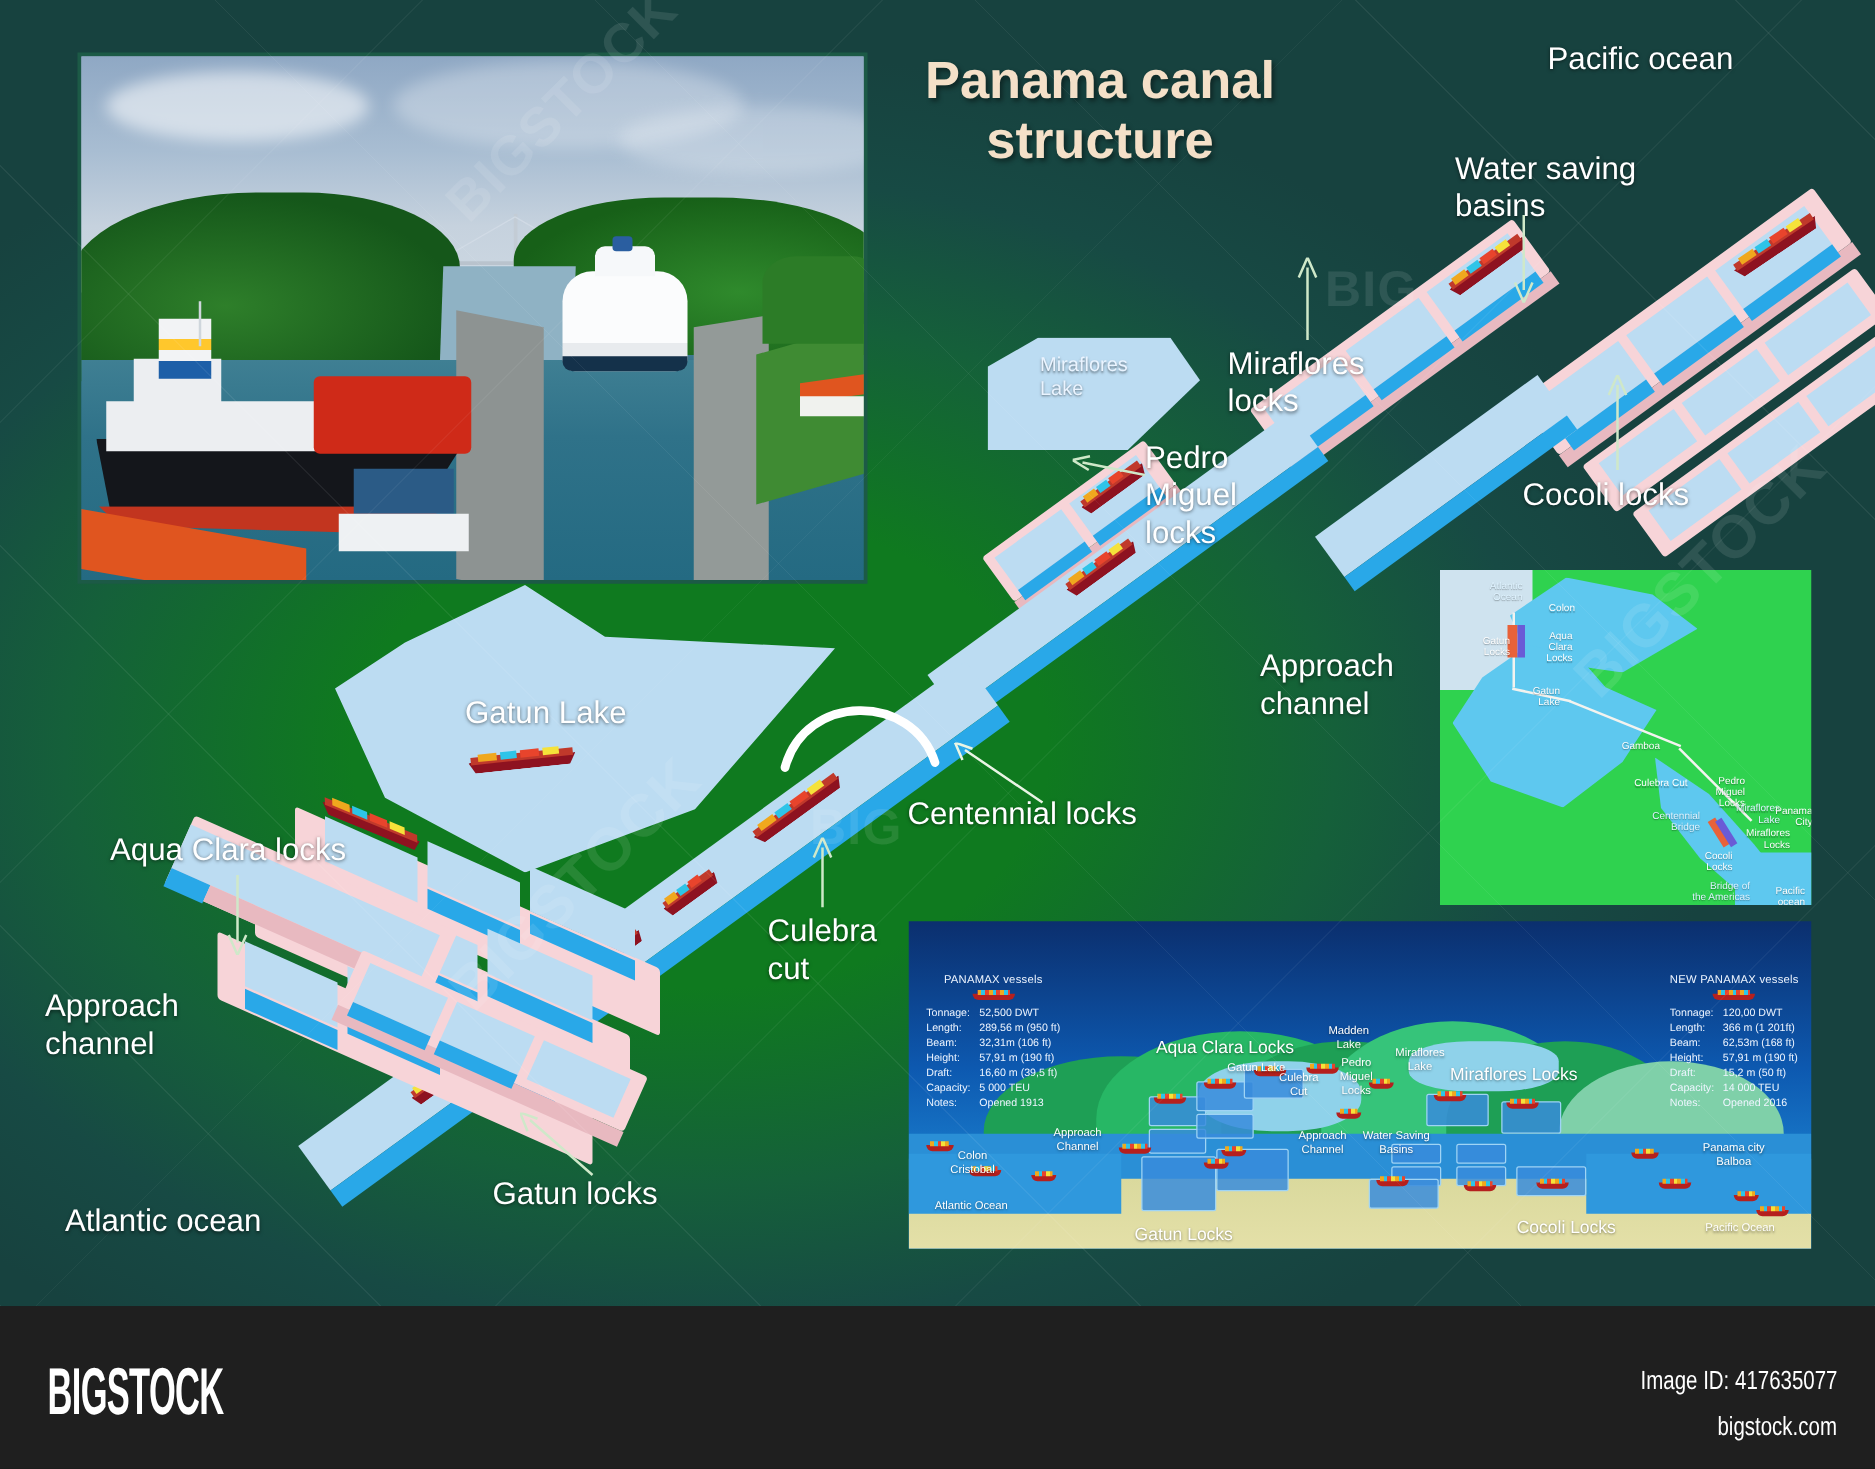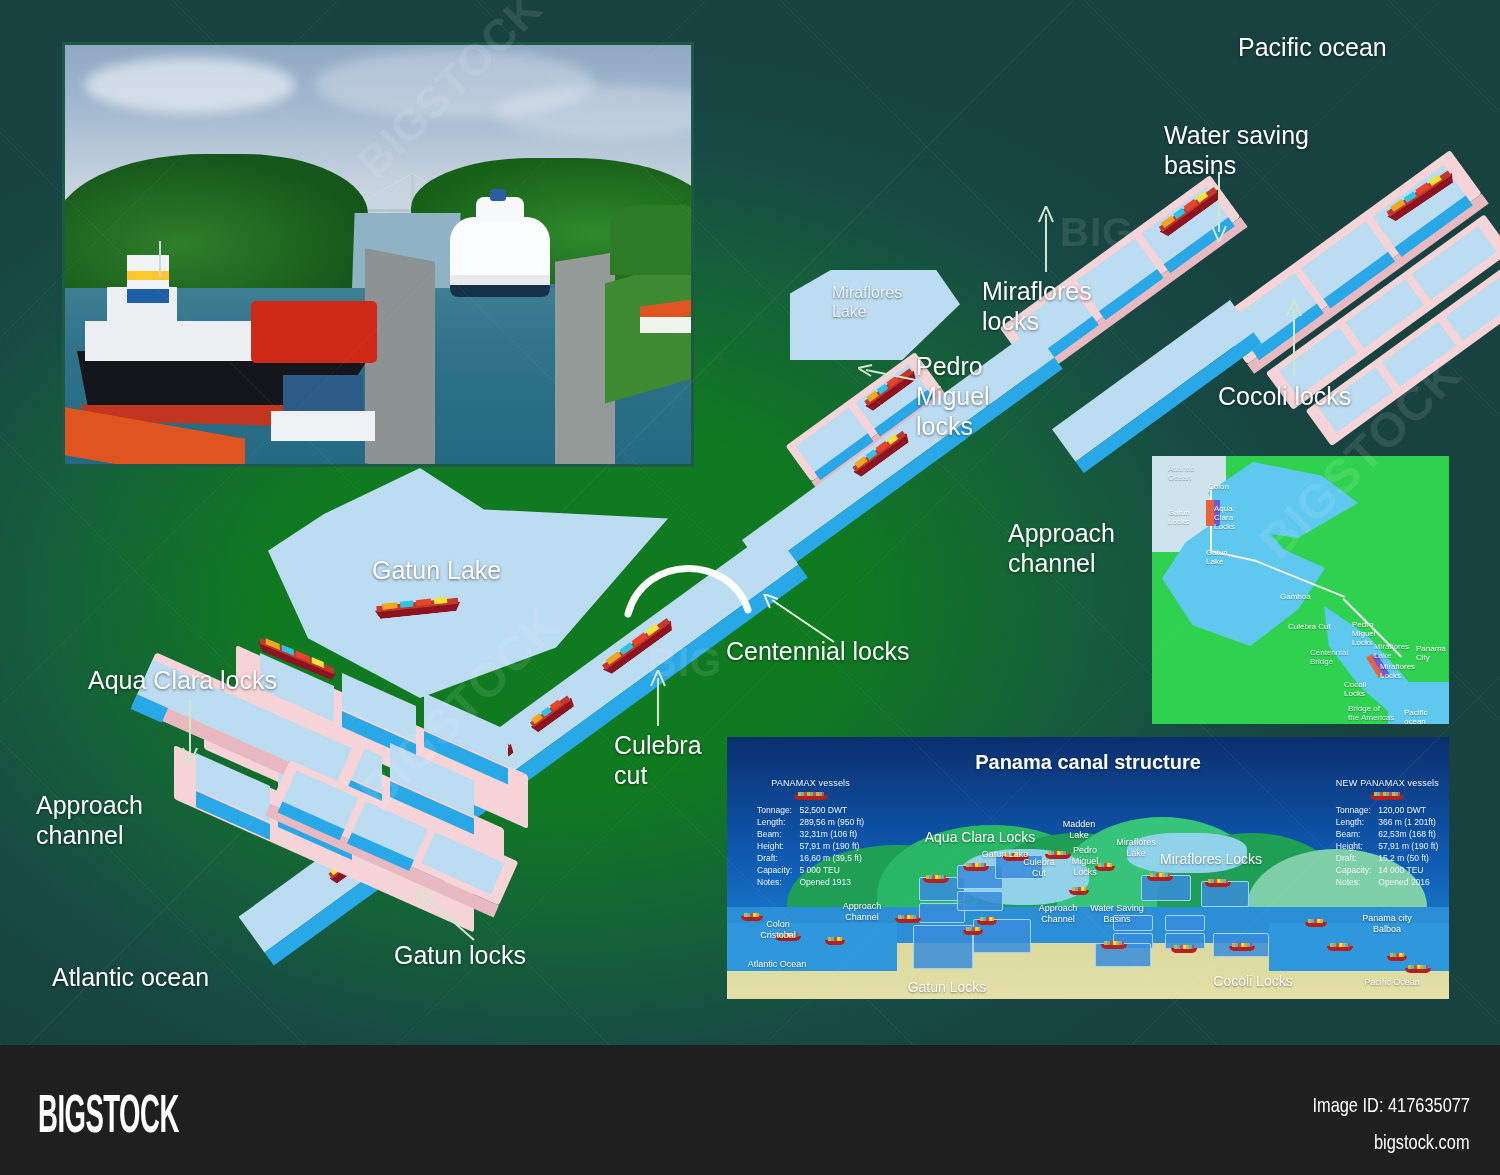--- a/index.html
+++ b/index.html
@@ -95,21 +95,21 @@
   .arrow { position:absolute; pointer-events:none; }
 
   
   #mapinset {
     position:absolute; left:1152px; top:456px; width:297px; height:268px;
     background:#2fd24f; overflow:hidden; border:0;
   }
   #mapinset .sea  { position:absolute; background:#5ec8ef; }
   #mapinset .seaA { position:absolute; background:#cfe3ef; }
   #mapinset .mlbl { position:absolute; color:#fff; font-size:8px; line-height:1.15;
-                    text-align:left; text-shadow:0 1px 1px rgba(0,0,0,.35); }
+                    text-align:right; text-shadow:0 1px 1px rgba(0,0,0,.35); }
   #mapinset .mlbl.dim { color:#dff3ff; }
   #mapinset .route { position:absolute; background:#f3f3ef; }
 
   
   #botinset {
     position:absolute; left:727px; top:737px; width:722px; height:262px;
     background:linear-gradient(#0b2f6e 0%, #0d59b0 45%, #1878c9 72%, #2a8fd6 100%);
     overflow:hidden;
   }
   #botinset .btitle { position:absolute; left:0; right:0; top:14px; text-align:center;
@@ -141,20 +141,24 @@
   #domain { position:absolute; right:30px; top:85px; color:#fff; font-size:21px;
     transform:scaleX(.78); transform-origin:right center; }
 </style>
 </head>
 <body>
 
 <div id="stage">
 
   <div id="poster">
 
+    <div id="title">
+      <div>Panama canal</div>
+      <div>structure</div>
+    </div>
 
     <div id="photo">
       <div class="ph sky"></div>
       <div class="ph cloud" style="left:20px;top:12px;width:210px;height:56px;"></div>
       <div class="ph cloud" style="left:250px;top:4px;width:280px;height:70px;opacity:.5"></div>
       <div class="ph cloud" style="left:430px;top:40px;width:230px;height:54px;opacity:.45"></div>
 
       <div class="ph" style="left:288px;top:126px;width:268px;height:42px;">
         <div class="pylon" style="position:absolute;left:58px;top:0;height:42px;"></div>
         <div class="pylon" style="position:absolute;left:188px;top:0;height:42px;"></div>
@@ -467,36 +471,35 @@
       <div class="mlbl" style="left:200px;top:164px;width:44px;">Pedro<br>Miguel<br>Locks</div>
       <div class="mlbl dim" style="left:222px;top:186px;width:50px;">Miraflores<br>Lake</div>
       <div class="mlbl" style="left:228px;top:206px;width:52px;">Miraflores<br>Locks</div>
       <div class="mlbl" style="left:192px;top:224px;width:42px;">Cocoli<br>Locks</div>
       <div class="mlbl" style="left:264px;top:188px;width:34px;">Panama<br>City</div>
       <div class="mlbl dim" style="left:196px;top:248px;width:52px;">Bridge of<br>the Americas</div>
       <div class="mlbl" style="left:252px;top:252px;width:40px;">Pacific<br>ocean</div>
     </div>
 
     <div id="botinset">
-      <div class="btitle">Panama canal structure</div>
 
       <div class="mount" style="left:60px;top:108px;width:220px;height:120px;background:#1e9f55;"></div>
       <div class="mount" style="left:150px;top:88px;width:230px;height:140px;background:#27b765;"></div>
       <div class="mount" style="left:250px;top:96px;width:200px;height:132px;background:#1e9f55;"></div>
       <div class="mount" style="left:330px;top:80px;width:210px;height:148px;background:#36c47a;"></div>
       <div class="mount" style="left:430px;top:96px;width:190px;height:132px;background:#1e9f55;"></div>
       <div class="mount" style="left:520px;top:112px;width:180px;height:116px;background:#7fd0a9;"></div>
       <div style="position:absolute;left:0;bottom:0;width:100%;height:72px;background:linear-gradient(#d7d79a,#e4e0a8);"></div>
       <div style="position:absolute;left:0;bottom:56px;width:100%;height:36px;background:#2a8fd6;"></div>
       <div style="position:absolute;left:0;bottom:28px;width:170px;height:48px;background:#2f98dd;"></div>
       <div style="position:absolute;right:0;bottom:28px;width:180px;height:48px;background:#2f98dd;"></div>
       <div style="position:absolute;left:400px;top:96px;width:120px;height:40px;background:#8fd2ea;border-radius:40%;"></div>
       <div style="position:absolute;left:232px;top:112px;width:130px;height:56px;background:#8fd2ea;border-radius:45%;"></div>
 
-      <div class="specbox" style="left:30px;">
+      <div class="specbox" style="left:14px;">
         <div class="sp-h">PANAMAX vessels</div>
         <div class="specship">
           <div style="position:absolute;left:0;top:3px;width:34px;height:5px;background:#b5201e;border-radius:0 0 6px 6px"></div>
           <div style="position:absolute;left:4px;top:0;width:26px;height:4px;background:repeating-linear-gradient(90deg,#f0a81e 0 3px,#2ec4e8 3px 6px,#e8442c 6px 9px)"></div>
         </div>
         <table>
           <tbody>
             <tr>
                 <td class="k">Tonnage:</td>
                 <td>52,500 DWT</td>

